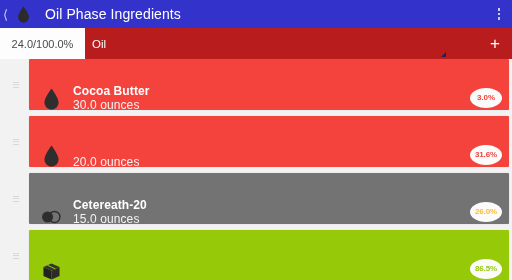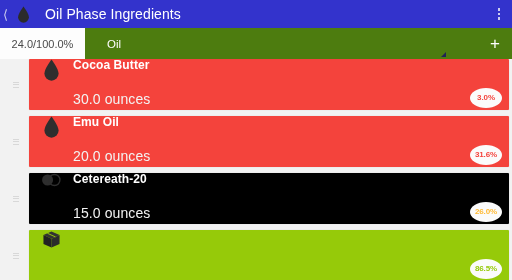--- a/index.html
+++ b/index.html
@@ -55,35 +55,35 @@
   }
   .overflow-menu i {
     display: block; width: 2.5px; height: 2.5px;
     background: #ccccf0;
   }
 
   
   .tabbar {
     position: absolute; top: 28px; left: 0;
     width: 512px; height: 31px;
-    background: #4d7c0f;
+    background: #b91c1c;
     display: flex; align-items: stretch;
   }
   .tab-summary {
     width: 85px; height: 31px;
     background: #fdfdfd;
     display: flex; align-items: center; justify-content: center;
     color: #4a4a4a;
     font-size: 11px;
     cursor: pointer;
   }
   .tab-main {
     flex: 1;
     display: flex; align-items: center;
-    padding-left: 22px;
+    padding-left: 7px;
     color: #ffffff;
     font-size: 11.5px;
     cursor: pointer;
     position: relative;
   }
   .resize-handle {
     position: absolute;
     right: 32px; bottom: 2px;
     width: 0; height: 0;
     border-left: 5px solid transparent;
@@ -120,21 +120,21 @@
     padding-left: 2px;
   }
   .drag-handle i {
     display: block; width: 6px; height: 1px;
     background: #d8d8d8;
   }
   .card {
     flex: 1;
     margin-right: 3px;
     border-radius: 1px;
-    display: flex; align-items: flex-start;
+    display: flex; align-items: flex-end;
     position: relative;
     overflow: hidden;
     cursor: pointer;
     box-shadow: 0 0 0 0.5px rgba(0,0,0,0.04);
   }
   .card-icon {
     width: 44px;
     display: flex; align-items: center; justify-content: center;
     flex-shrink: 0;
   }
@@ -144,24 +144,23 @@
   }
   .card-title {
     color: #ffffff;
     font-size: 12px;
     font-weight: bold;
     letter-spacing: 0.1px;
     line-height: 13px;
   }
   .card-sub {
     color: #f3f3f3;
-    font-size: 14px;
+    font-size: 12px;
     line-height: 10px;
     letter-spacing: 0.1px;
-    margin-top: 20px;
   }
   .badge {
     position: absolute;
     right: 7px; top: 50%;
     transform: translateY(-50%);
     width: 32px; height: 20px;
     border-radius: 50%;
     background: #fbfbfb;
     display: flex; align-items: center; justify-content: center;
     font-size: 8px;
@@ -227,34 +226,33 @@
           <i></i>
           <i></i>
         </div>
       <div class="card" style="background:#f4433c">
         <div class="card-icon">
           <svg width="17" height="22" viewBox="0 0 24 30" aria-hidden="true">
             <path d="M12 0 C12 0 2 13 2 20 A10 10 0 0 0 22 20 C22 13 12 0 12 0 Z" fill="#2e2e2e"></path>
           </svg>
         </div>
         <div class="card-text">
-          <div class="card-title">Emu Oil</div>
           <div class="card-sub">20.0 ounces</div>
         </div>
         <div class="badge" style="color:#f4433c">31.6%</div>
       </div>
     </div>
 
     <div class="row">
       <div class="drag-handle">
           <i></i>
           <i></i>
           <i></i>
         </div>
-      <div class="card" style="background:#000000">
+      <div class="card" style="background:#737373">
         <div class="card-icon">
           <svg width="22" height="14" viewBox="0 0 32 20" aria-hidden="true">
             <circle cx="11" cy="10" r="8" fill="#2e2e2e"></circle>
             <circle cx="21" cy="10" r="8" fill="none" stroke="#2e2e2e" stroke-width="2"></circle>
           </svg>
         </div>
         <div class="card-text">
           <div class="card-title">Cetereath-20</div>
           <div class="card-sub">15.0 ounces</div>
         </div>

